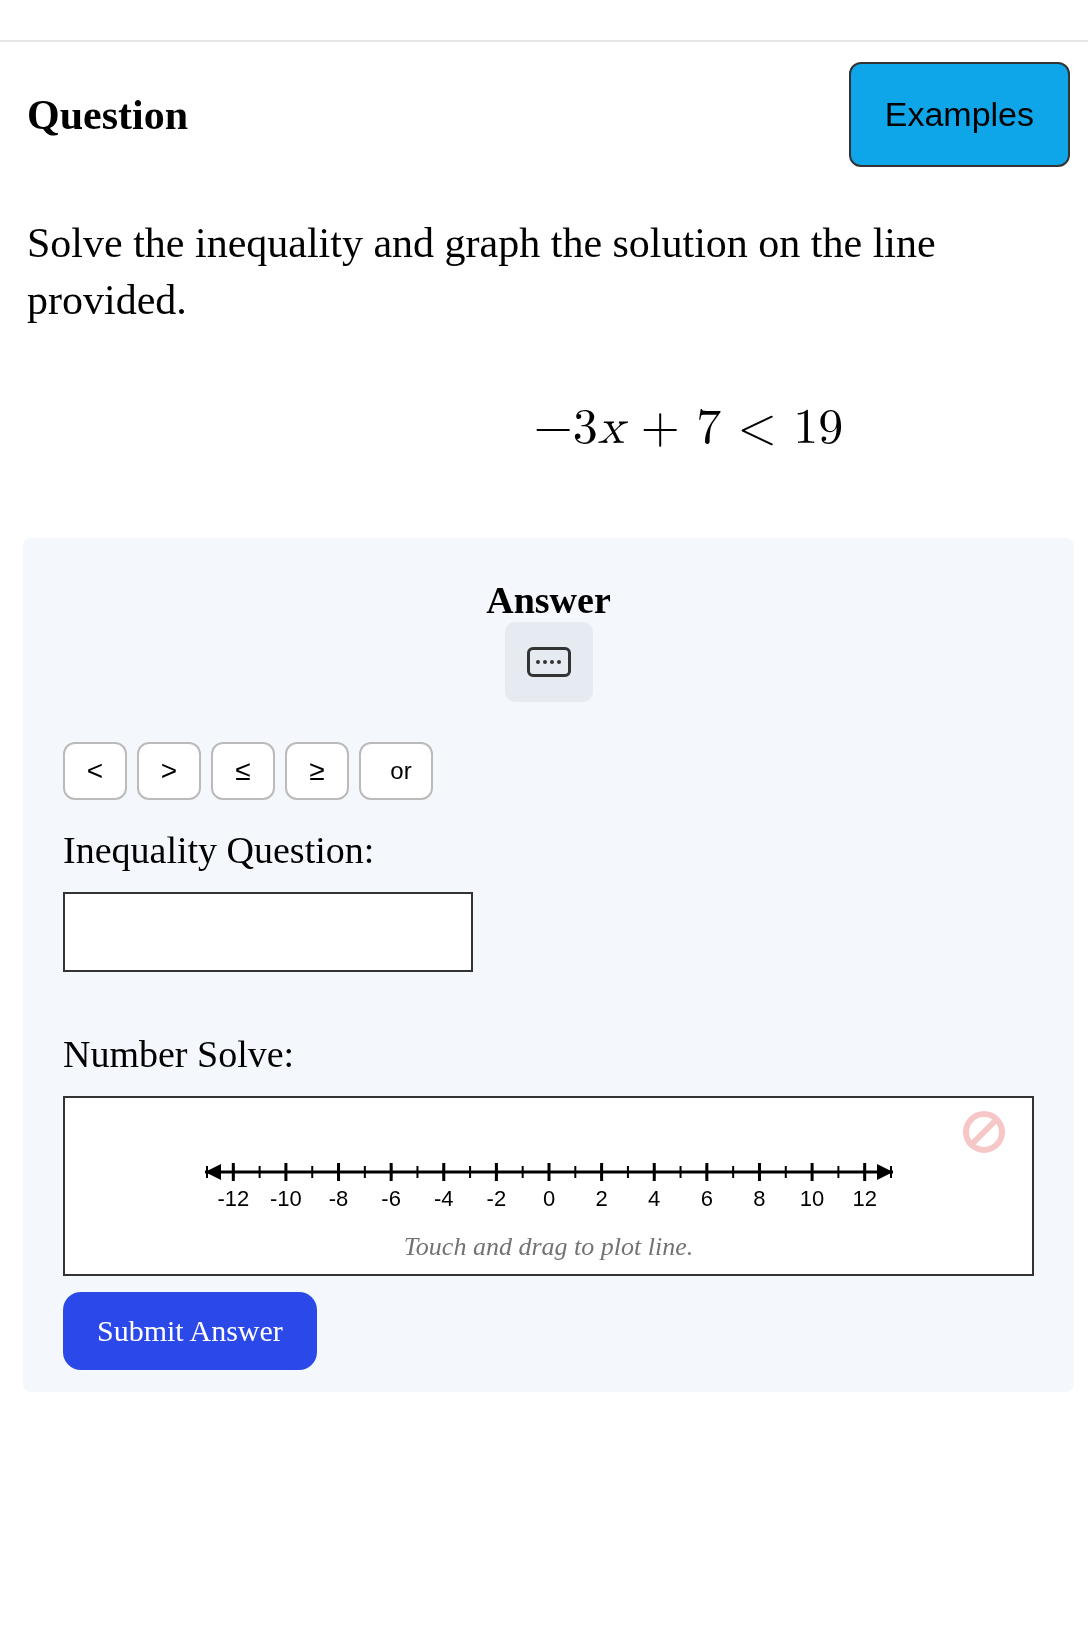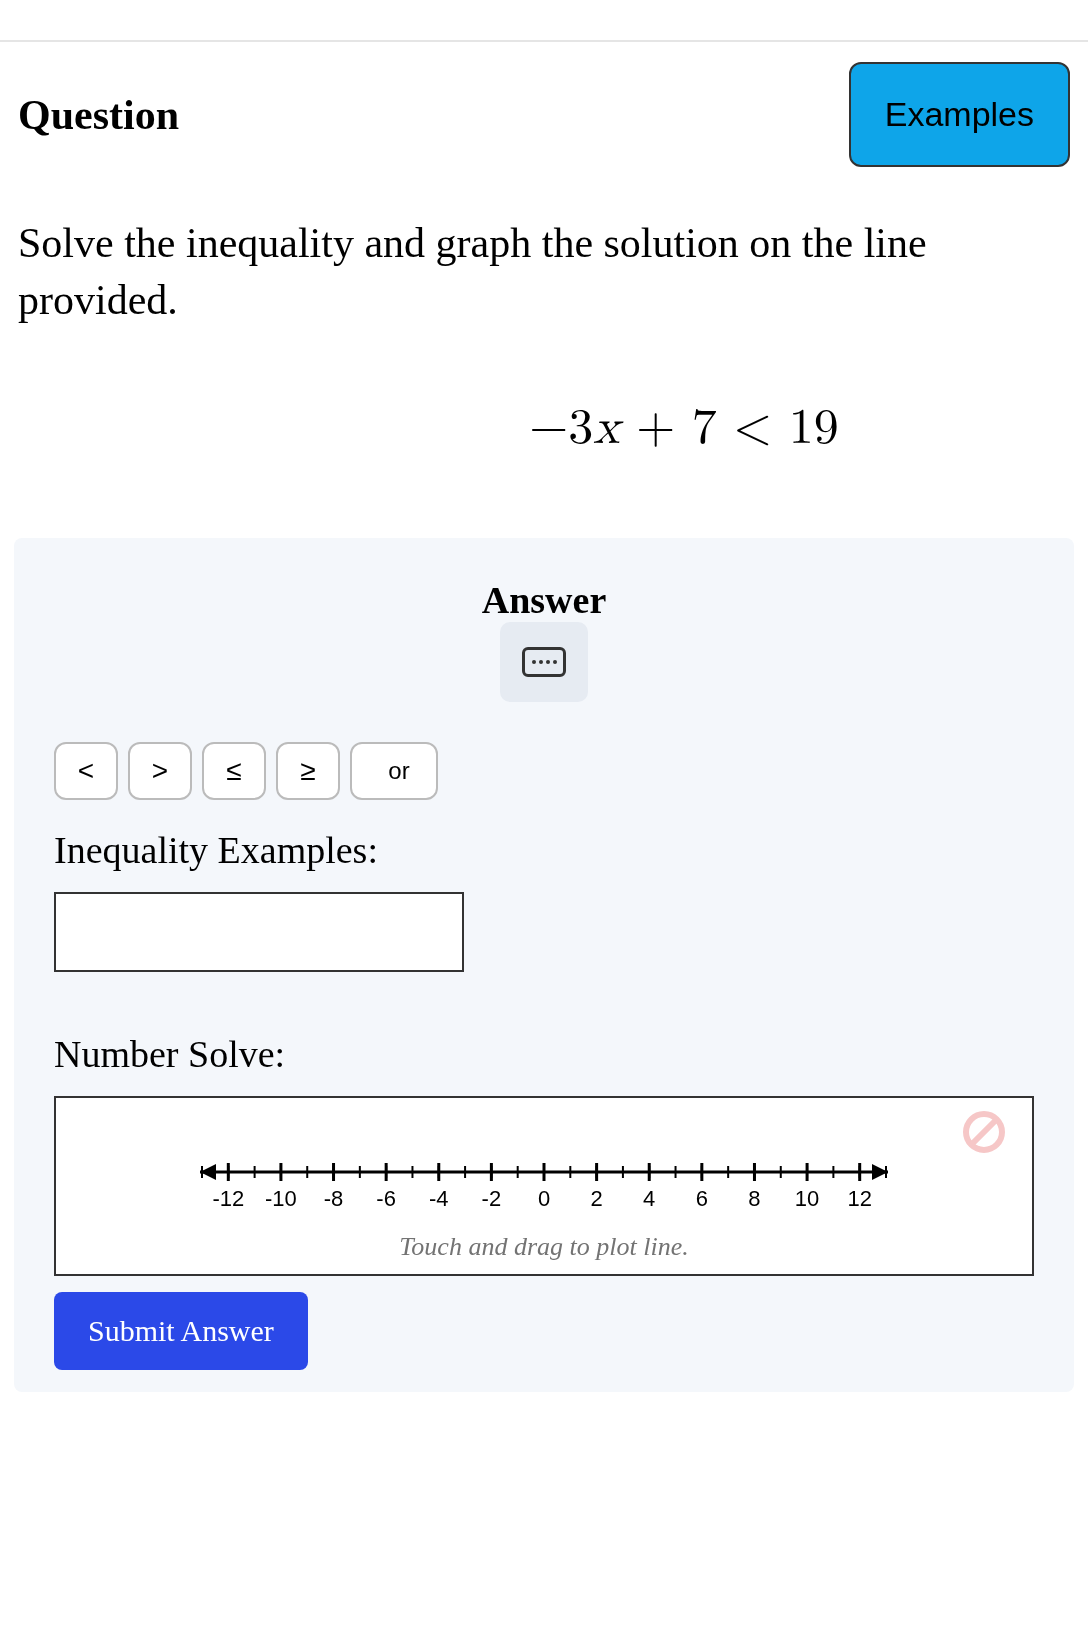--- a/index.html
+++ b/index.html
@@ -10,20 +10,21 @@
     background: #fff;
     color: #000;
     width: 1088px;
   }
   .top-divider {
     border-top: 2px solid #e5e5e5;
     margin-top: 40px;
   }
   .content {
     padding: 20px 14px 0 14px;
+    margin-left: 9px;
   }
   .header-row {
     display: flex;
     justify-content: space-between;
     align-items: center;
     margin-bottom: 48px;
     padding: 0 4px;
   }
   .question-title {
     font-size: 42px;
@@ -103,21 +104,21 @@
     border: 2px solid #bbb;
     border-radius: 12px;
     font-size: 28px;
     font-family: -apple-system, Helvetica, Arial, sans-serif;
     display: flex;
     align-items: center;
     justify-content: center;
     cursor: pointer;
   }
   .op-btn.or {
-    width: 88px;
+    width: 74px;
     font-size: 24px;
     padding-left: 16px;
   }
   .sub-label {
     font-size: 38px;
     margin-bottom: 20px;
   }
   .notation-input {
     width: 410px;
     height: 80px;
@@ -156,21 +157,21 @@
     font-family: Georgia, serif;
     margin-top: 8px;
   }
   .submit-btn {
     background: #2b49e8;
     color: #fff;
     font-family: Georgia, serif;
     font-size: 30px;
     padding: 22px 34px;
     border: none;
-    border-radius: 8px;
+    border-radius: 18px;
     cursor: pointer;
     margin-top: 6px;
   }
   .tick-label {
     font-family: -apple-system, Helvetica, Arial, sans-serif;
     font-size: 22px;
   }
 </style>
 </head>
 <body>
@@ -205,21 +206,21 @@
 
     <div class="op-row">
       <button class="op-btn">&lt;</button>
       <button class="op-btn">&gt;</button>
       <button class="op-btn">≤</button>
       <button class="op-btn">≥</button>
       <button class="op-btn or">or</button>
     </div>
 
     <div class="notation-block">
-      <div class="sub-label">Inequality Examples:</div>
+      <div class="sub-label">Inequality Question:</div>
       <input class="notation-input" type="text" value="" style="">
     </div>
 
     <div class="sub-label">Number Solve:</div>
 
     <div class="numline-container">
       <div class="no-symbol">
         <svg viewBox="0 0 44 44" width="44" height="44">
           <circle cx="22" cy="22" r="18" fill="none" stroke="#f6c7c7" stroke-width="6"></circle>
           <line x1="9" y1="35" x2="35" y2="9" stroke="#f6c7c7" stroke-width="6"></line>

